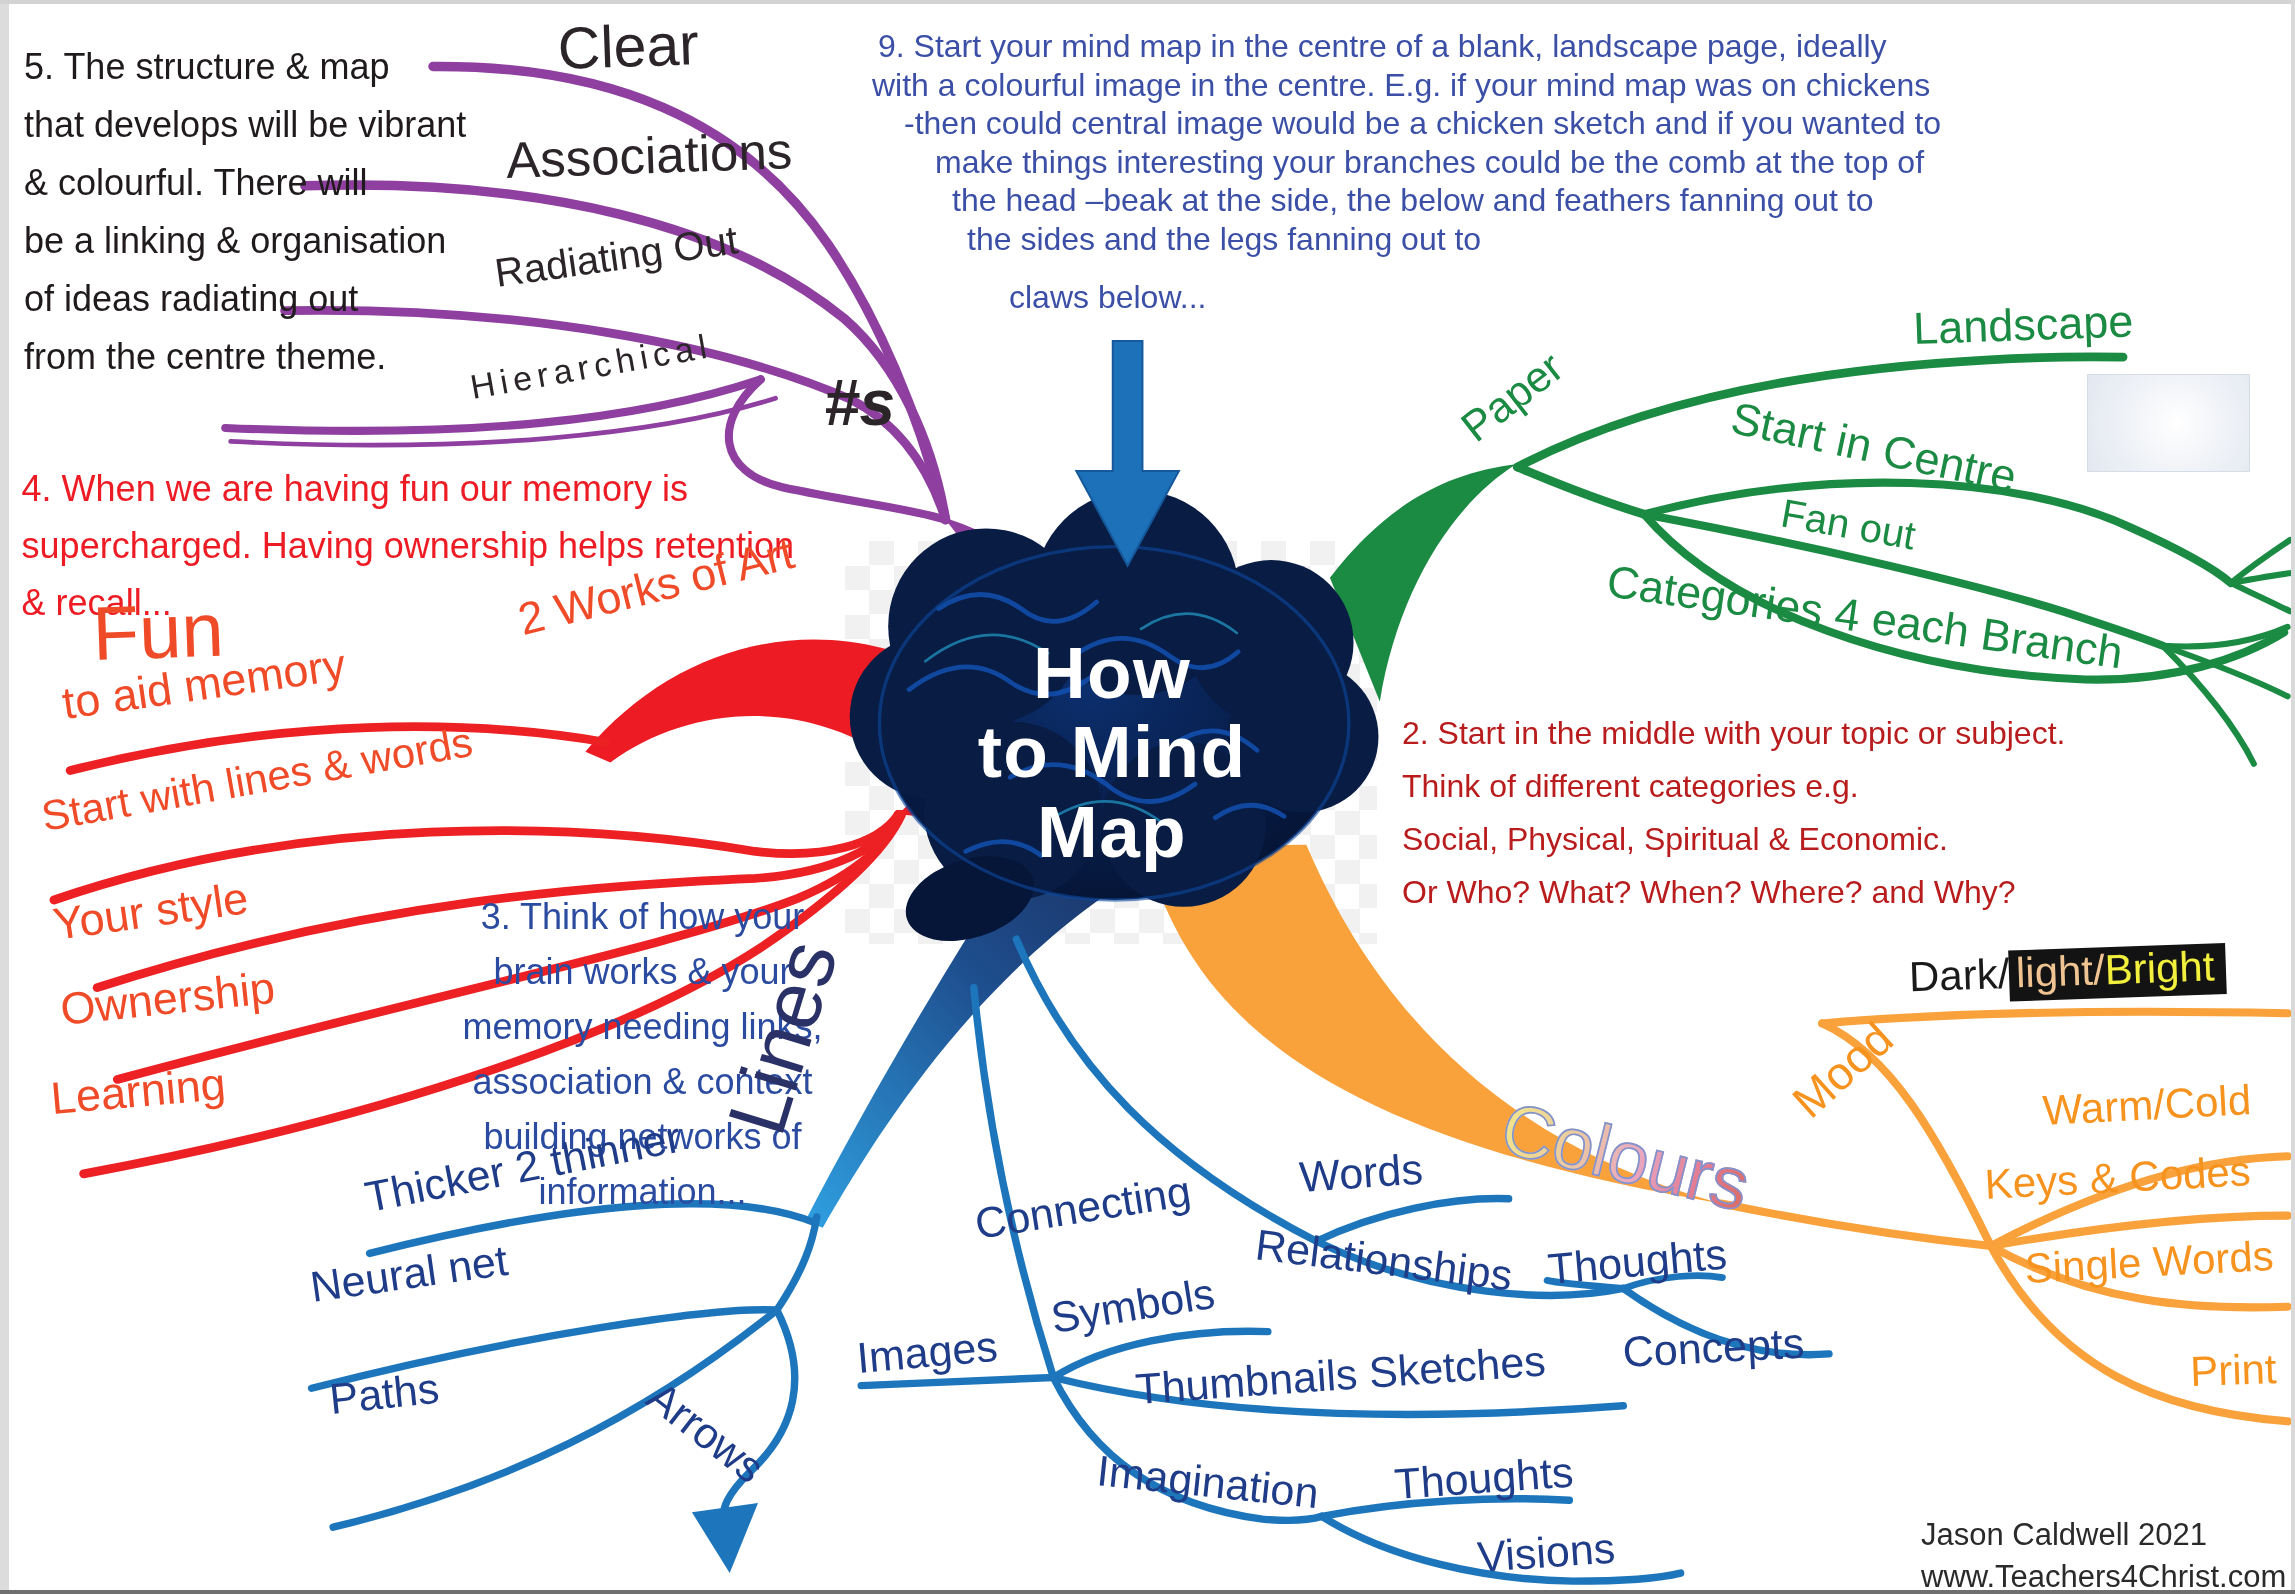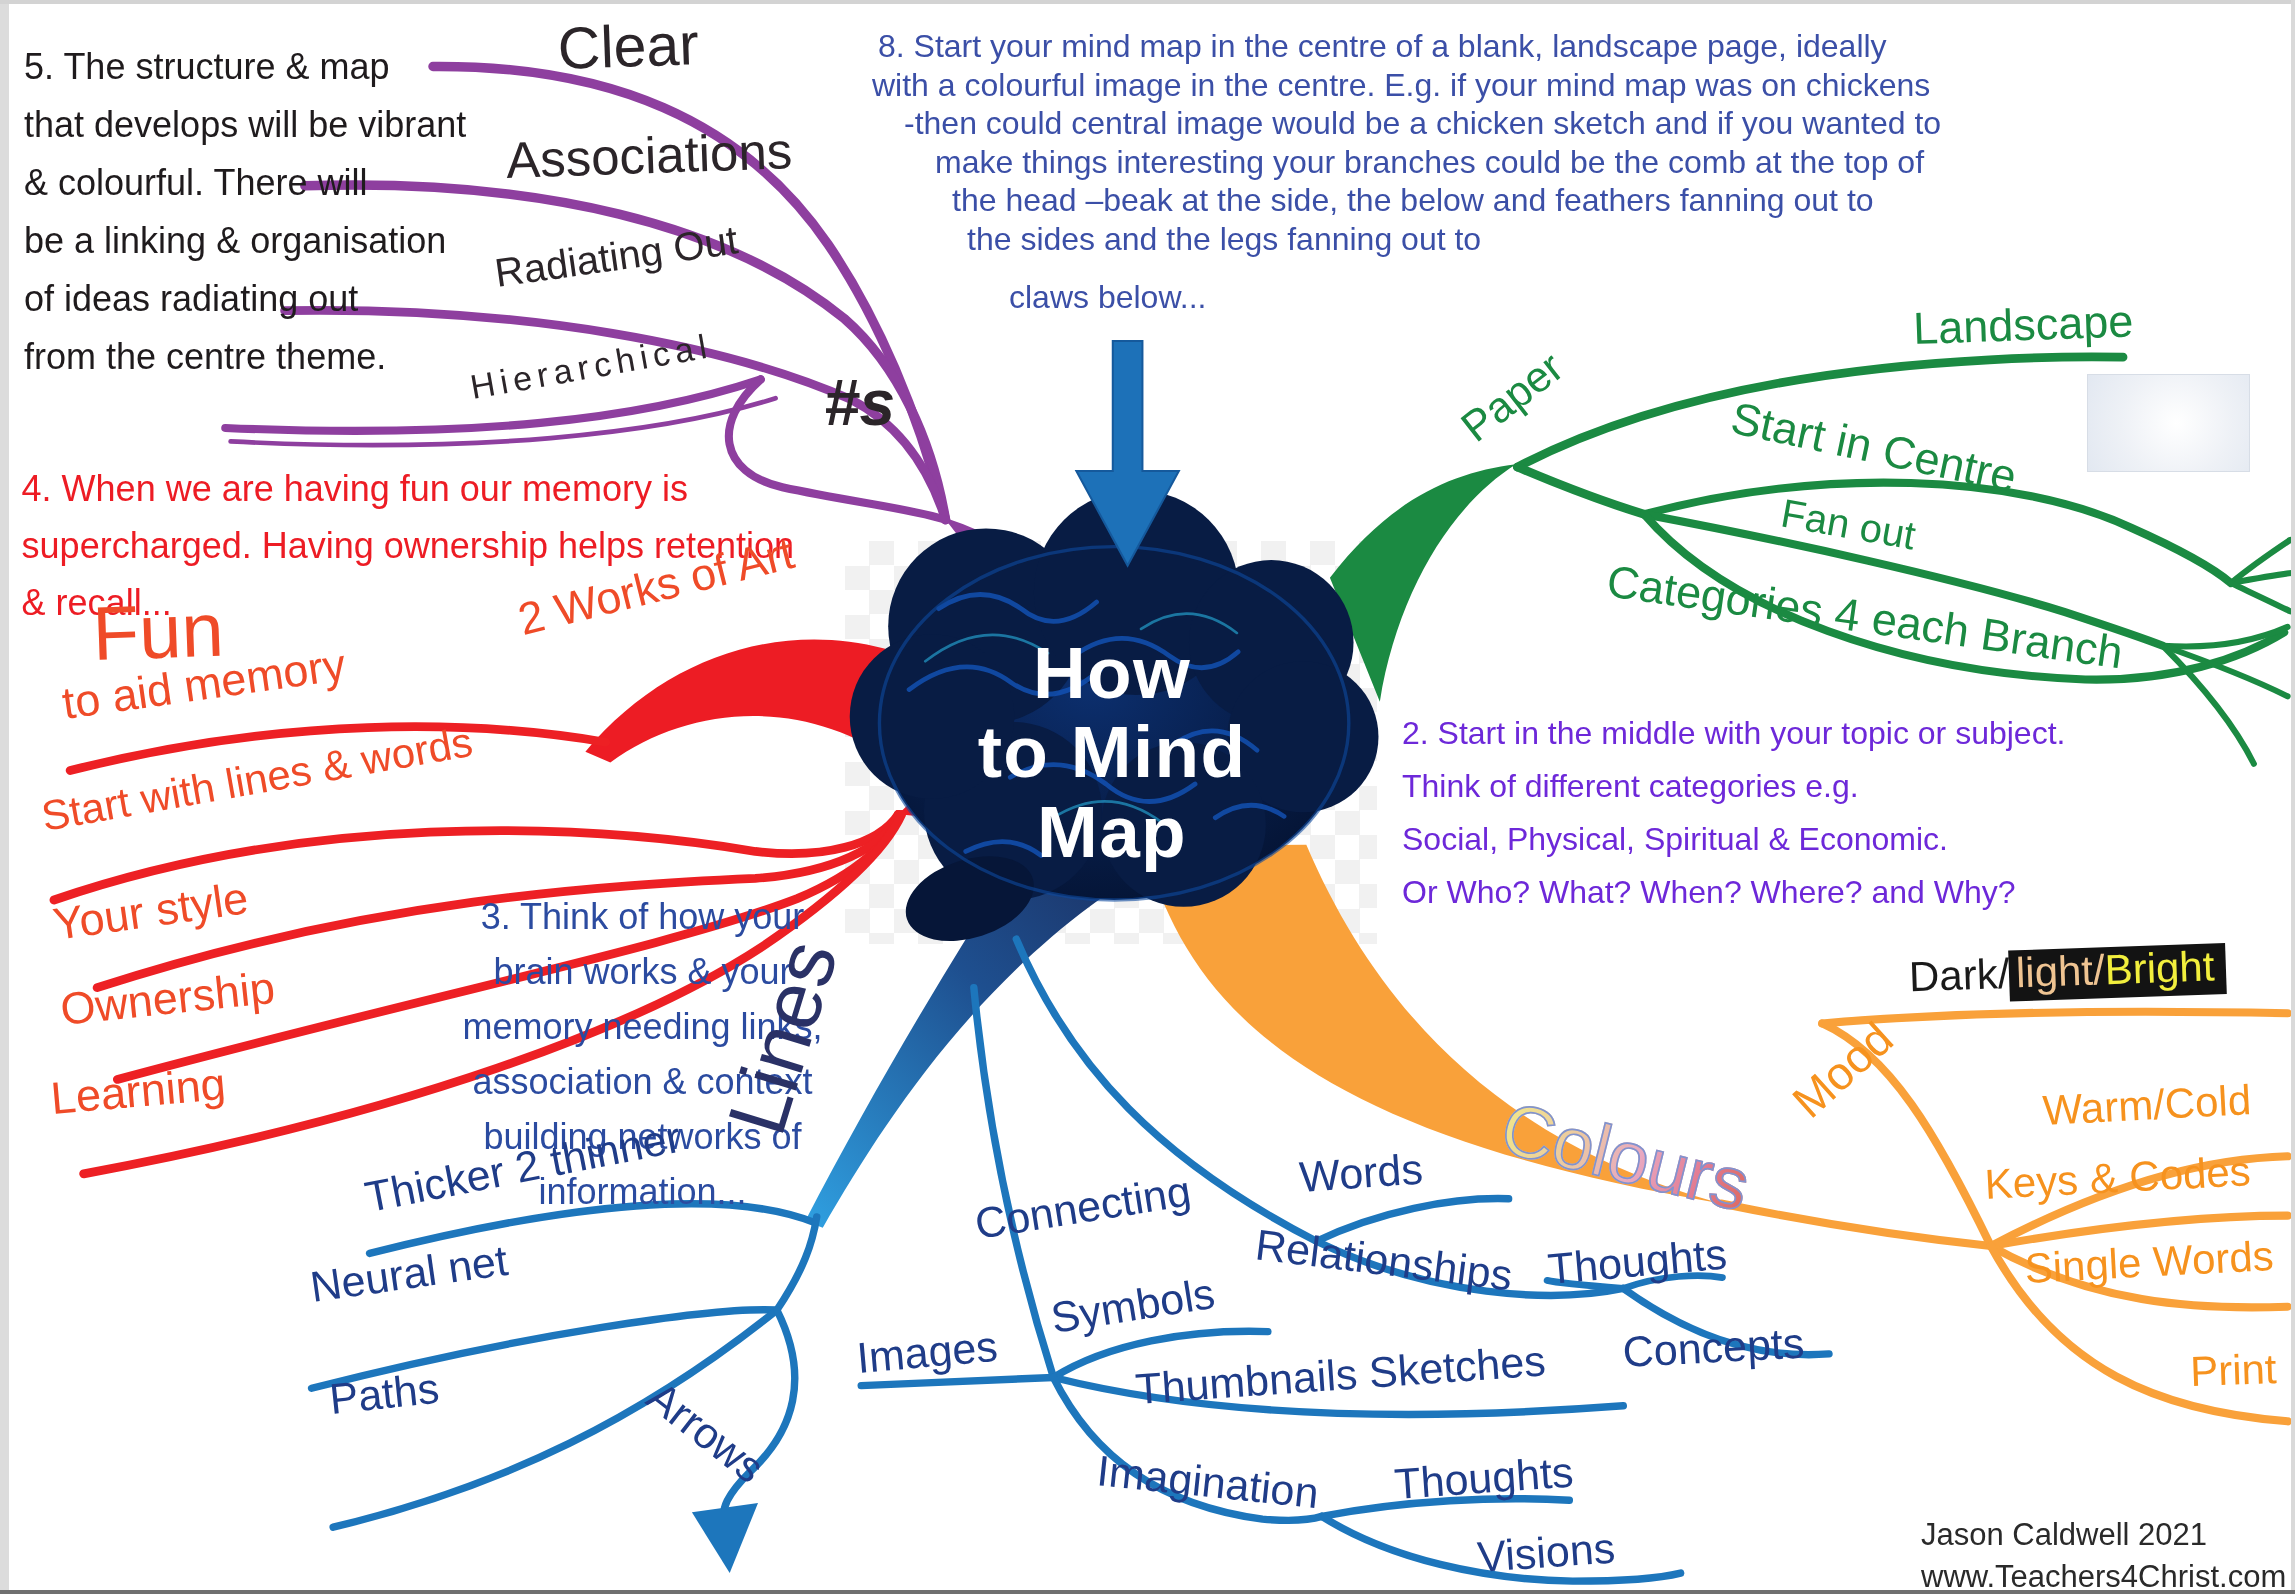--- a/index.html
+++ b/index.html
@@ -15,21 +15,21 @@
   svg.net{position:absolute;left:0;top:0;z-index:3;}
   .lbl{position:absolute;white-space:nowrap;z-index:10;line-height:1.05;transform-origin:left bottom;}
   .pl{color:#2b2529;}
   .gl{color:#1b8a42;}
   .rl{color:#ef4b28;}
   .bl{color:#1f3c88;}
   .ol{color:#f6921e;}
   .note{position:absolute;z-index:9;}
   .note div{white-space:nowrap;}
   .n1{color:#3b4fa7;font-size:32px;}
-  .n2{color:#6d28d9;font-size:32px;line-height:53px;}
+  .n2{color:#b91c1c;font-size:32px;line-height:53px;}
   .n3{color:#2b4ba0;font-size:36px;line-height:55px;text-align:center;width:459px;}
   .n4{color:#ed1c24;font-size:36px;line-height:57px;}
   .n5{color:#1f1b1d;font-size:36px;line-height:58px;}
   .n1 div{position:absolute;}
   .lines-big{color:#2a3166;font-size:82px;font-weight:500;}
   .colours{font-size:73px;font-weight:500;
            background:linear-gradient(100deg,#f1e78a 0%,#ecc9a0 30%,#e8a8c0 55%,#e2798f 80%,#dd6a5e 100%);
            -webkit-background-clip:text;background-clip:text;color:transparent;
            -webkit-text-stroke:1.7px #8193cf;}
   .darkblock{font-size:42px;}
@@ -170,21 +170,21 @@
   <div class="note n5" style="left:24px;top:38px;">
     <div>5. The structure &amp; map</div>
     <div>that develops will be vibrant</div>
     <div>&amp; colourful. There will</div>
     <div>be a linking &amp; organisation</div>
     <div>of ideas radiating out</div>
     <div>from the centre theme.</div>
   </div>
 
   <div class="note n1">
-    <div style="left:878px;top:28px;">8.  Start your mind map in the centre of a blank, landscape page, ideally</div>
+    <div style="left:878px;top:28px;">9.  Start your mind map in the centre of a blank, landscape page, ideally</div>
     <div style="left:872px;top:67px;">with a colourful image in the centre.  E.g. if your mind map was on chickens</div>
     <div style="left:904px;top:105px;">-then could central image would be a chicken sketch and if you wanted to</div>
     <div style="left:935px;top:144px;">make things interesting your branches could be the comb at the top of</div>
     <div style="left:952px;top:182px;">the head –beak at the side, the below and feathers fanning out to</div>
     <div style="left:967px;top:221px;">the sides and the legs fanning out to</div>
     <div style="left:1009px;top:268px;margin-top:11px;">claws below...</div>
   </div>
 
   <div class="note n4" style="left:21.6px;top:460px;">
     <div>4. When we are having fun our memory is</div>

